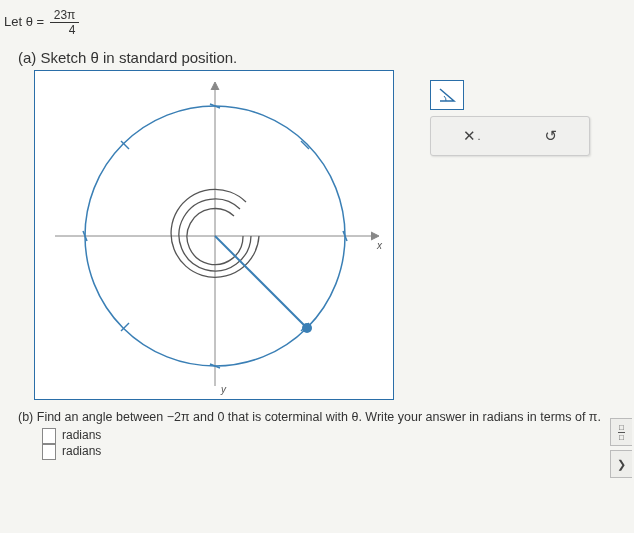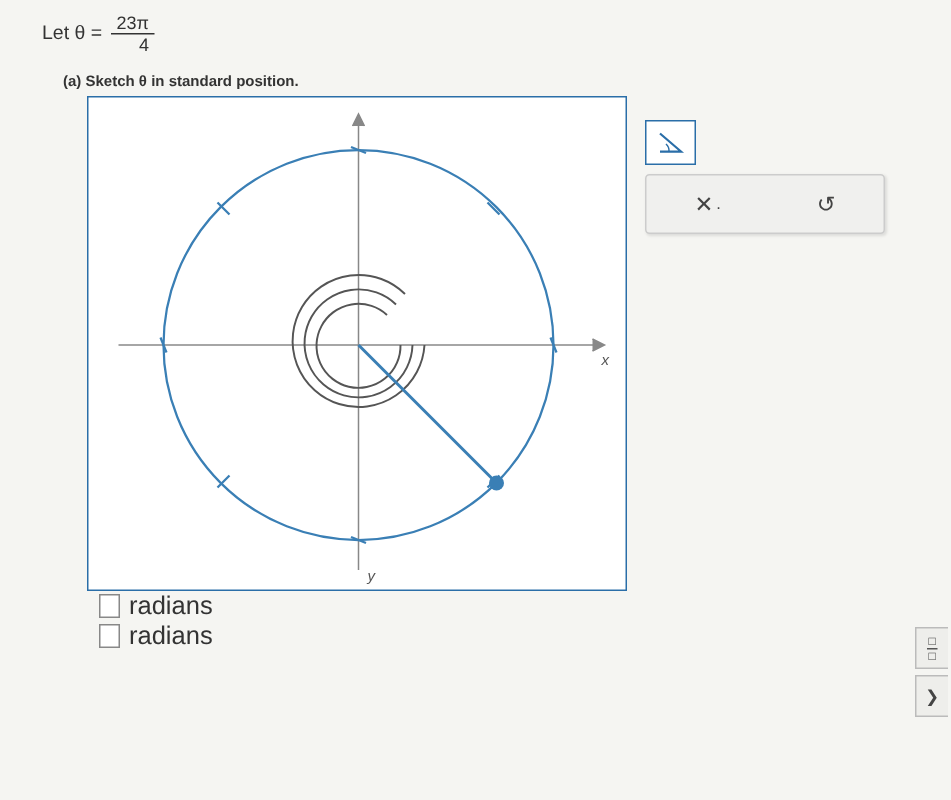--- a/index.html
+++ b/index.html
@@ -6,31 +6,31 @@
   body {
     font-family: Arial, sans-serif;
     font-size: 13px;
     color: #333;
     background: #f5f5f2;
     width: 634px;
     height: 533px;
     overflow: hidden;
     position: relative;
   }
-  .content { padding: 8px 28px; }
+  .content { padding: 8px 4px; }
   .prompt-line { margin-bottom: 12px; }
   .prompt-line .frac {
     display: inline-block;
     text-align: right;
     vertical-align: middle;
     margin: 0 2px;
   }
   .frac .num { display:block; border-bottom:1px solid #333; padding:0 4px; font-size:12px;}
   .frac .den { display:block; padding:0 4px; font-size:12px;}
-  .part-label { margin: 6px 0 4px 14px; font-size:10px;font-weight:bold; }
+  .part-label { margin: 6px 0 4px 14px; font-size:15px; }
   .graph-box {
     border: 1px solid #2a6ea8;
     width: 360px; height: 330px;
     margin-left: 30px;
     background: #fff;
     position: relative;
   }
   .graph-box svg { position:absolute; left:0; top:0; }
   .toolbox {
     position:absolute; left:430px; top:80px;
@@ -41,21 +41,21 @@
     display:flex; align-items:center; justify-content:center;
     margin-bottom:6px; cursor:pointer;
   }
   .toolbar-row {
     width:160px; height:40px; border:1px solid #ccc; background:#f0f0ee;
     border-radius:3px; display:flex; align-items:center; justify-content:space-around;
     box-shadow: 1px 1px 2px rgba(0,0,0,0.1);
   }
   .tool-cell { cursor:pointer; font-size:15px; color:#444; display:flex; align-items:center; gap:2px;}
   .part-text { margin: 10px 0 4px 14px; font-size:12.5px; }
-  .answer-row { margin-left:38px; font-size:17px; display:flex; align-items:center; gap:6px;}
+  .answer-row { margin-left:38px; font-size:12px; display:flex; align-items:flex-start; gap:6px;}
   .input-box {
     width: 14px; height: 16px; border:1px solid #888; background:#fff; display:inline-block;
   }
   .side-tools {
     position:absolute; right:0; top:418px;
     width:24px;
   }
   .side-btn {
     width:22px; height:28px; border:1px solid #bbb; background:#eeeeeb;
     display:flex; align-items:center; justify-content:center;
@@ -104,20 +104,21 @@
         <path d="M 216 165 A 36 36 0 1 1 205 138"></path>
         <path d="M 224 165 A 44 44 0 1 1 211 131"></path>
       </g>
       <line x1="180" y1="165" x2="272" y2="257" stroke="#3a7fb5" stroke-width="2"></line>
       <circle cx="272" cy="257" r="5" fill="#3a7fb5"></circle>
       <text x="342" y="178" font-size="10" fill="#555" font-style="italic">x</text>
       <text x="186" y="322" font-size="10" fill="#555" font-style="italic">y</text>
     </svg>
   </div>
 
+  <div class="part-text">(b)  Find an angle between −2π and 0 that is coterminal with θ. Write your answer in radians in terms of π.</div>
   <div class="answer-row">
     <span class="input-box"></span>
     <span>radians</span>
   </div>
 
   <div class="answer-row">
     <span class="input-box"></span>
     <span>radians</span>
   </div>
 

